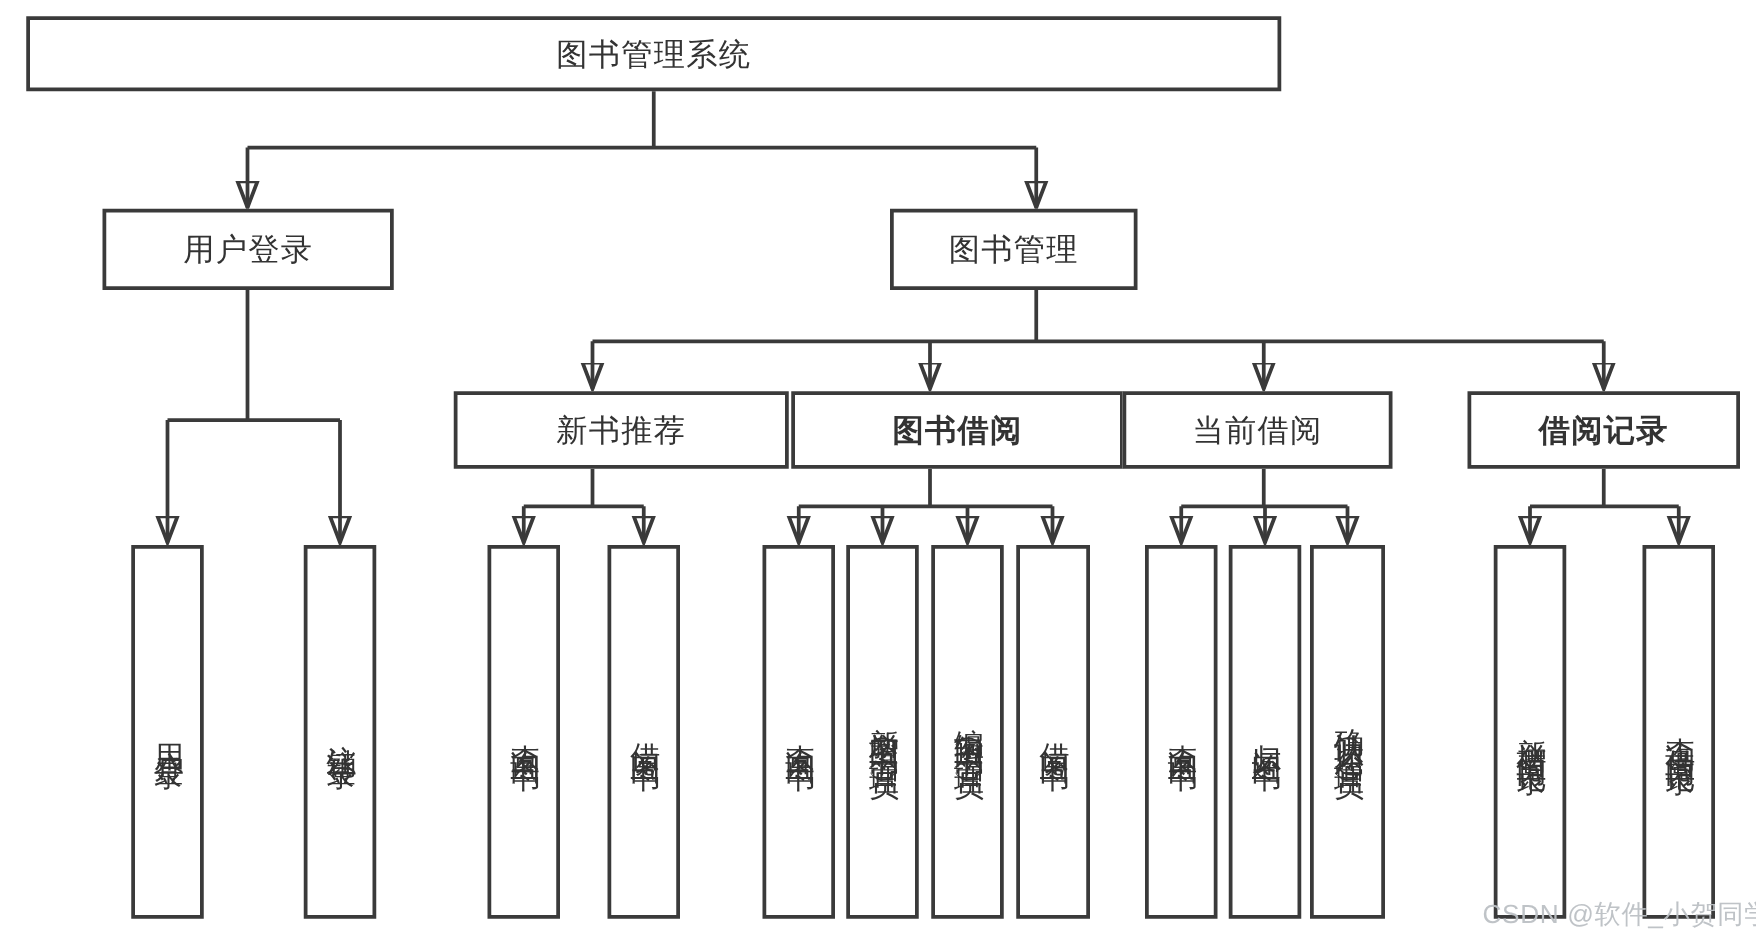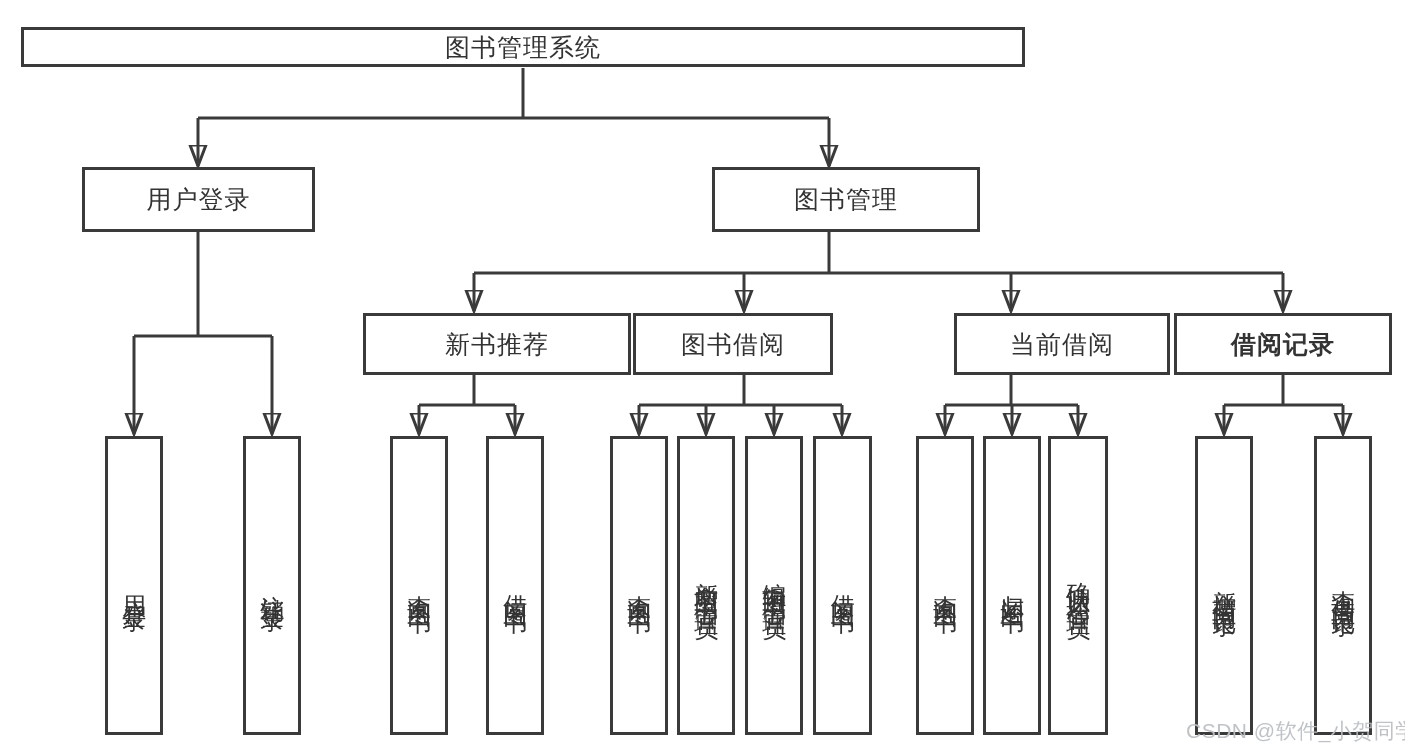--- a/index.html
+++ b/index.html
@@ -95,38 +95,38 @@
     <path d="M945,405 V434" marker-end="url(#arrow)"></path>
     <path d="M1012,405 V434" marker-end="url(#arrow)"></path>
     <path d="M1078,405 V434" marker-end="url(#arrow)"></path>
 
     <path d="M1283,375 V405"></path>
     <path d="M1224,405 H1343"></path>
     <path d="M1224,405 V434" marker-end="url(#arrow)"></path>
     <path d="M1343,405 V434" marker-end="url(#arrow)"></path>
   </svg>
 
-  <div class="node hbox" style="left:21px; top:27px; width:1004px; height:40px;text-align:center;">
+  <div class="node hbox" style="left:21px; top:13px; width:1004px; height:60px;text-align:center;">
     <span>图书管理系统</span>
   </div>
 
   <div class="node hbox" style="left:82px; top:167px; width:233px; height:65px;">
     <span>用户登录</span>
   </div>
-  <div class="node hbox" style="left:712px; top:167px; width:268px; height:65px;">
+  <div class="node hbox" style="left:712px; top:167px; width:198px; height:65px;">
     <span>图书管理</span>
   </div>
 
   <div class="node hbox" style="left:363px; top:313px; width:268px; height:62px;">
     <span>新书推荐</span>
   </div>
-  <div class="node hbox" style="left:633px; top:313px; width:200px; height:62px;">
+  <div class="node hbox" style="left:633px; top:313px; width:266px; height:62px;font-weight:bold;">
     <span>图书借阅</span>
   </div>
-  <div class="node hbox" style="left:954px; top:313px; width:216px; height:62px;">
+  <div class="node hbox" style="left:898px; top:313px; width:216px; height:62px;">
     <span>当前借阅</span>
   </div>
   <div class="node hbox" style="left:1174px; top:313px; width:218px; height:62px;font-weight:bold;">
     <span>借阅记录</span>
   </div>
 
   <div class="node vbox" style="left:105px; top:436px; width:58px; height:299px;">
     <span>用户登录</span>
   </div>
   <div class="node vbox" style="left:243px; top:436px; width:58px; height:299px;">

